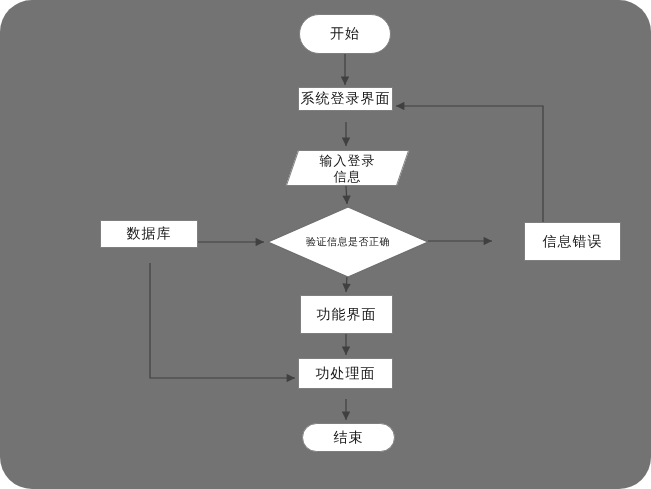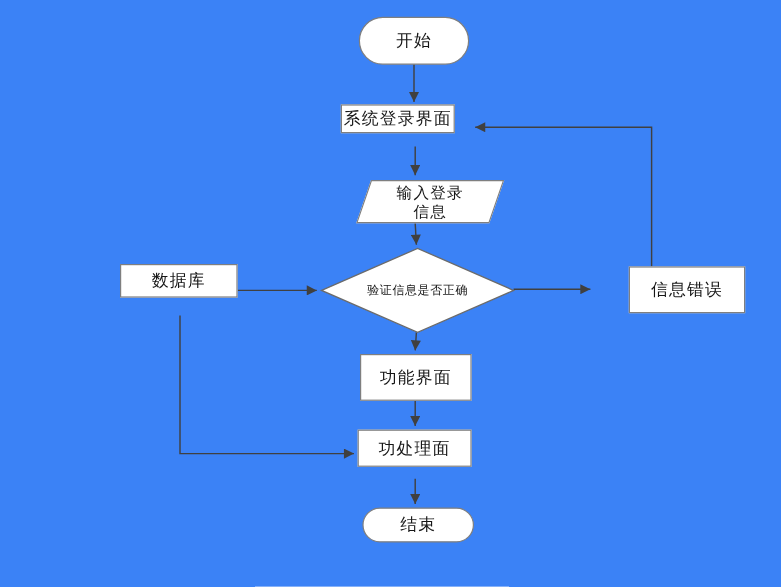--- a/index.html
+++ b/index.html
@@ -4,23 +4,24 @@
 <style>
   html, body {
     margin: 0;
     padding: 0;
     background: #ffffff;
   }
   .stage {
     position: relative;
     width: 651px;
     height: 489px;
-    background: #3b82f6;
+    background: #737373;
     font-family: "Liberation Serif", "DejaVu Serif", serif;
     overflow: hidden;
+    border-radius: 32px;
   }
   .connector-layer {
     position: absolute;
     left: 0;
     top: 0;
   }
   .edge {
     fill: none;
     stroke: #404040;
     stroke-width: 1.2;
@@ -41,21 +42,21 @@
     font-size: 14px;
     letter-spacing: 1px;
     color: #161616;
     text-align: center;
   }
   .terminator {
     border-radius: 20px;
   }
   .io-wrap {
     position: absolute;
-    left: 303px;
+    left: 292px;
     top: 150px;
     width: 111px;
     height: 36px;
     text-decoration: underline;
   }
   .io-shape {
     position: absolute;
     left: 0; top: 0; right: 0; bottom: 0;
     box-sizing: border-box;
     border: 1px solid #7f7f7f;
@@ -112,21 +113,21 @@
     <path class="edge" d="M150,263 L150,378 L295,378" marker-end="url(#arrowhead)"></path>
     <path class="edge" d="M543,222 L543,106 L396,106" marker-end="url(#arrowhead)"></path>
 
     <polygon class="diamond-shape" points="268,242 348,207 428,242 348,277"></polygon>
   </svg>
 
   <div class="node terminator" style="left:299px; top:14px; width:92px; height:40px;">
     <span>开始</span>
   </div>
 
-  <div class="node" style="left:284px; top:87px; width:95px; height:24px;">
+  <div class="node" style="left:298px; top:87px; width:95px; height:24px;">
     <span>系统登录界面</span>
   </div>
 
   <div class="io-wrap">
     <div class="io-shape"></div>
     <div class="io-label">
       <span class="io-line">输入登录</span>
       <span class="io-line">信息</span>
     </div>
   </div>

